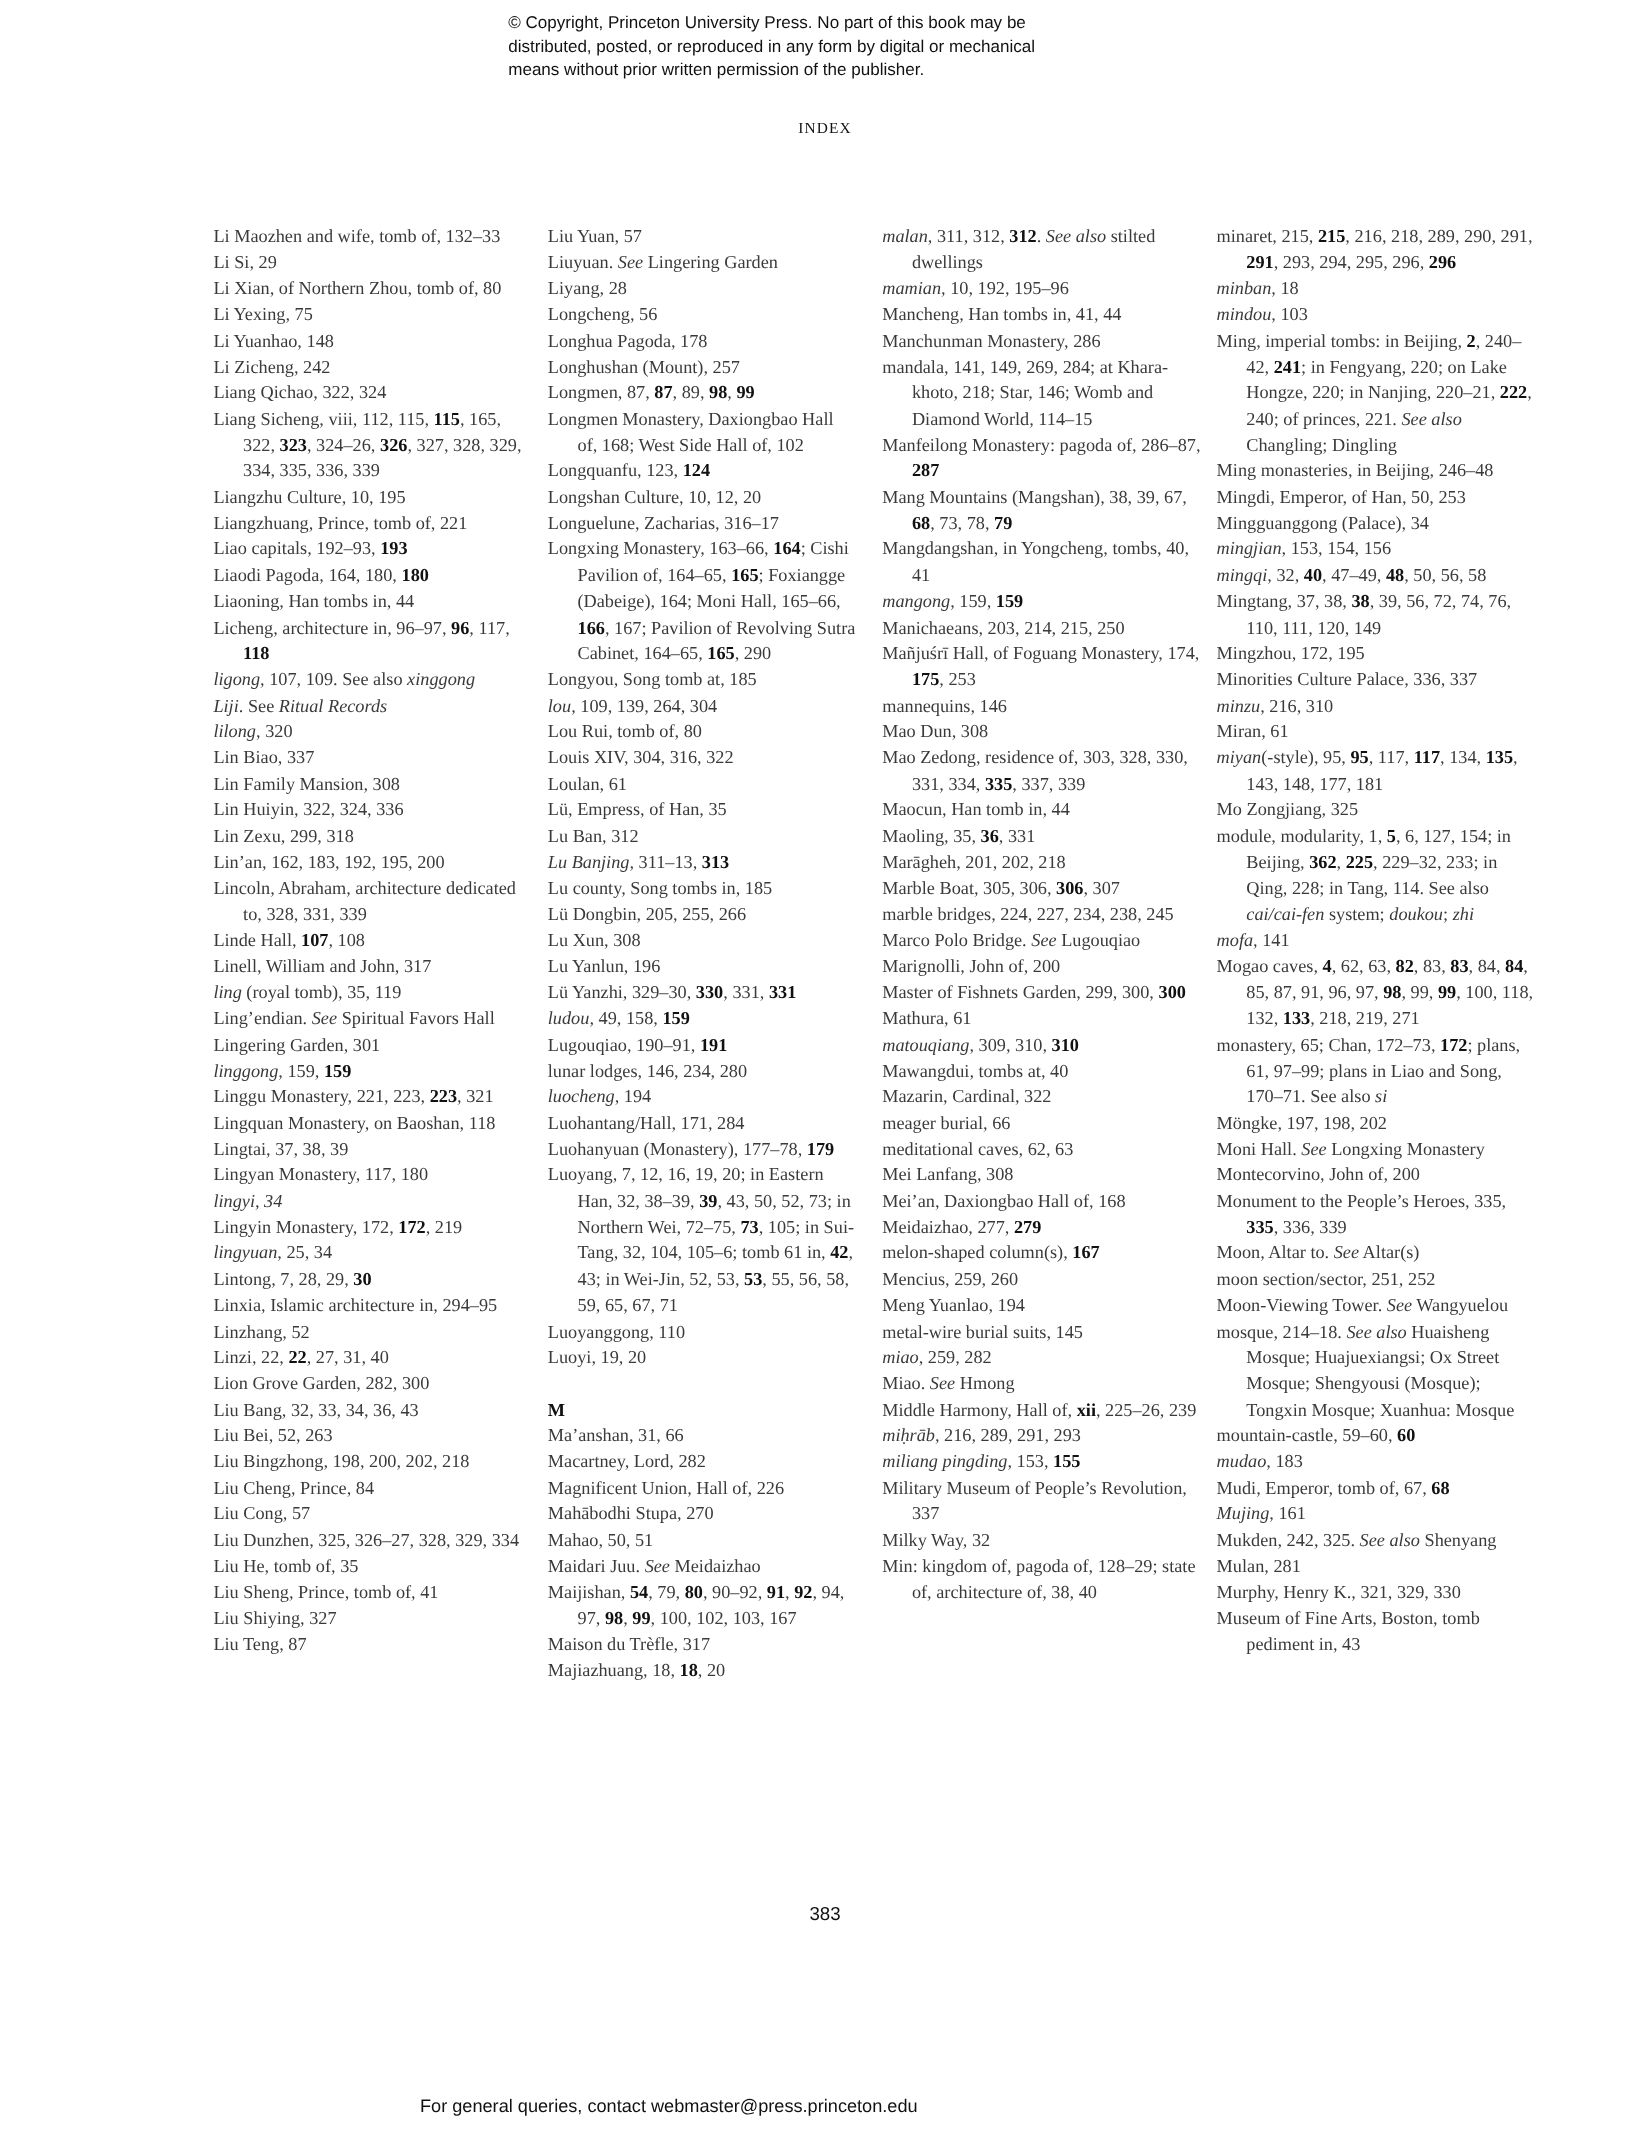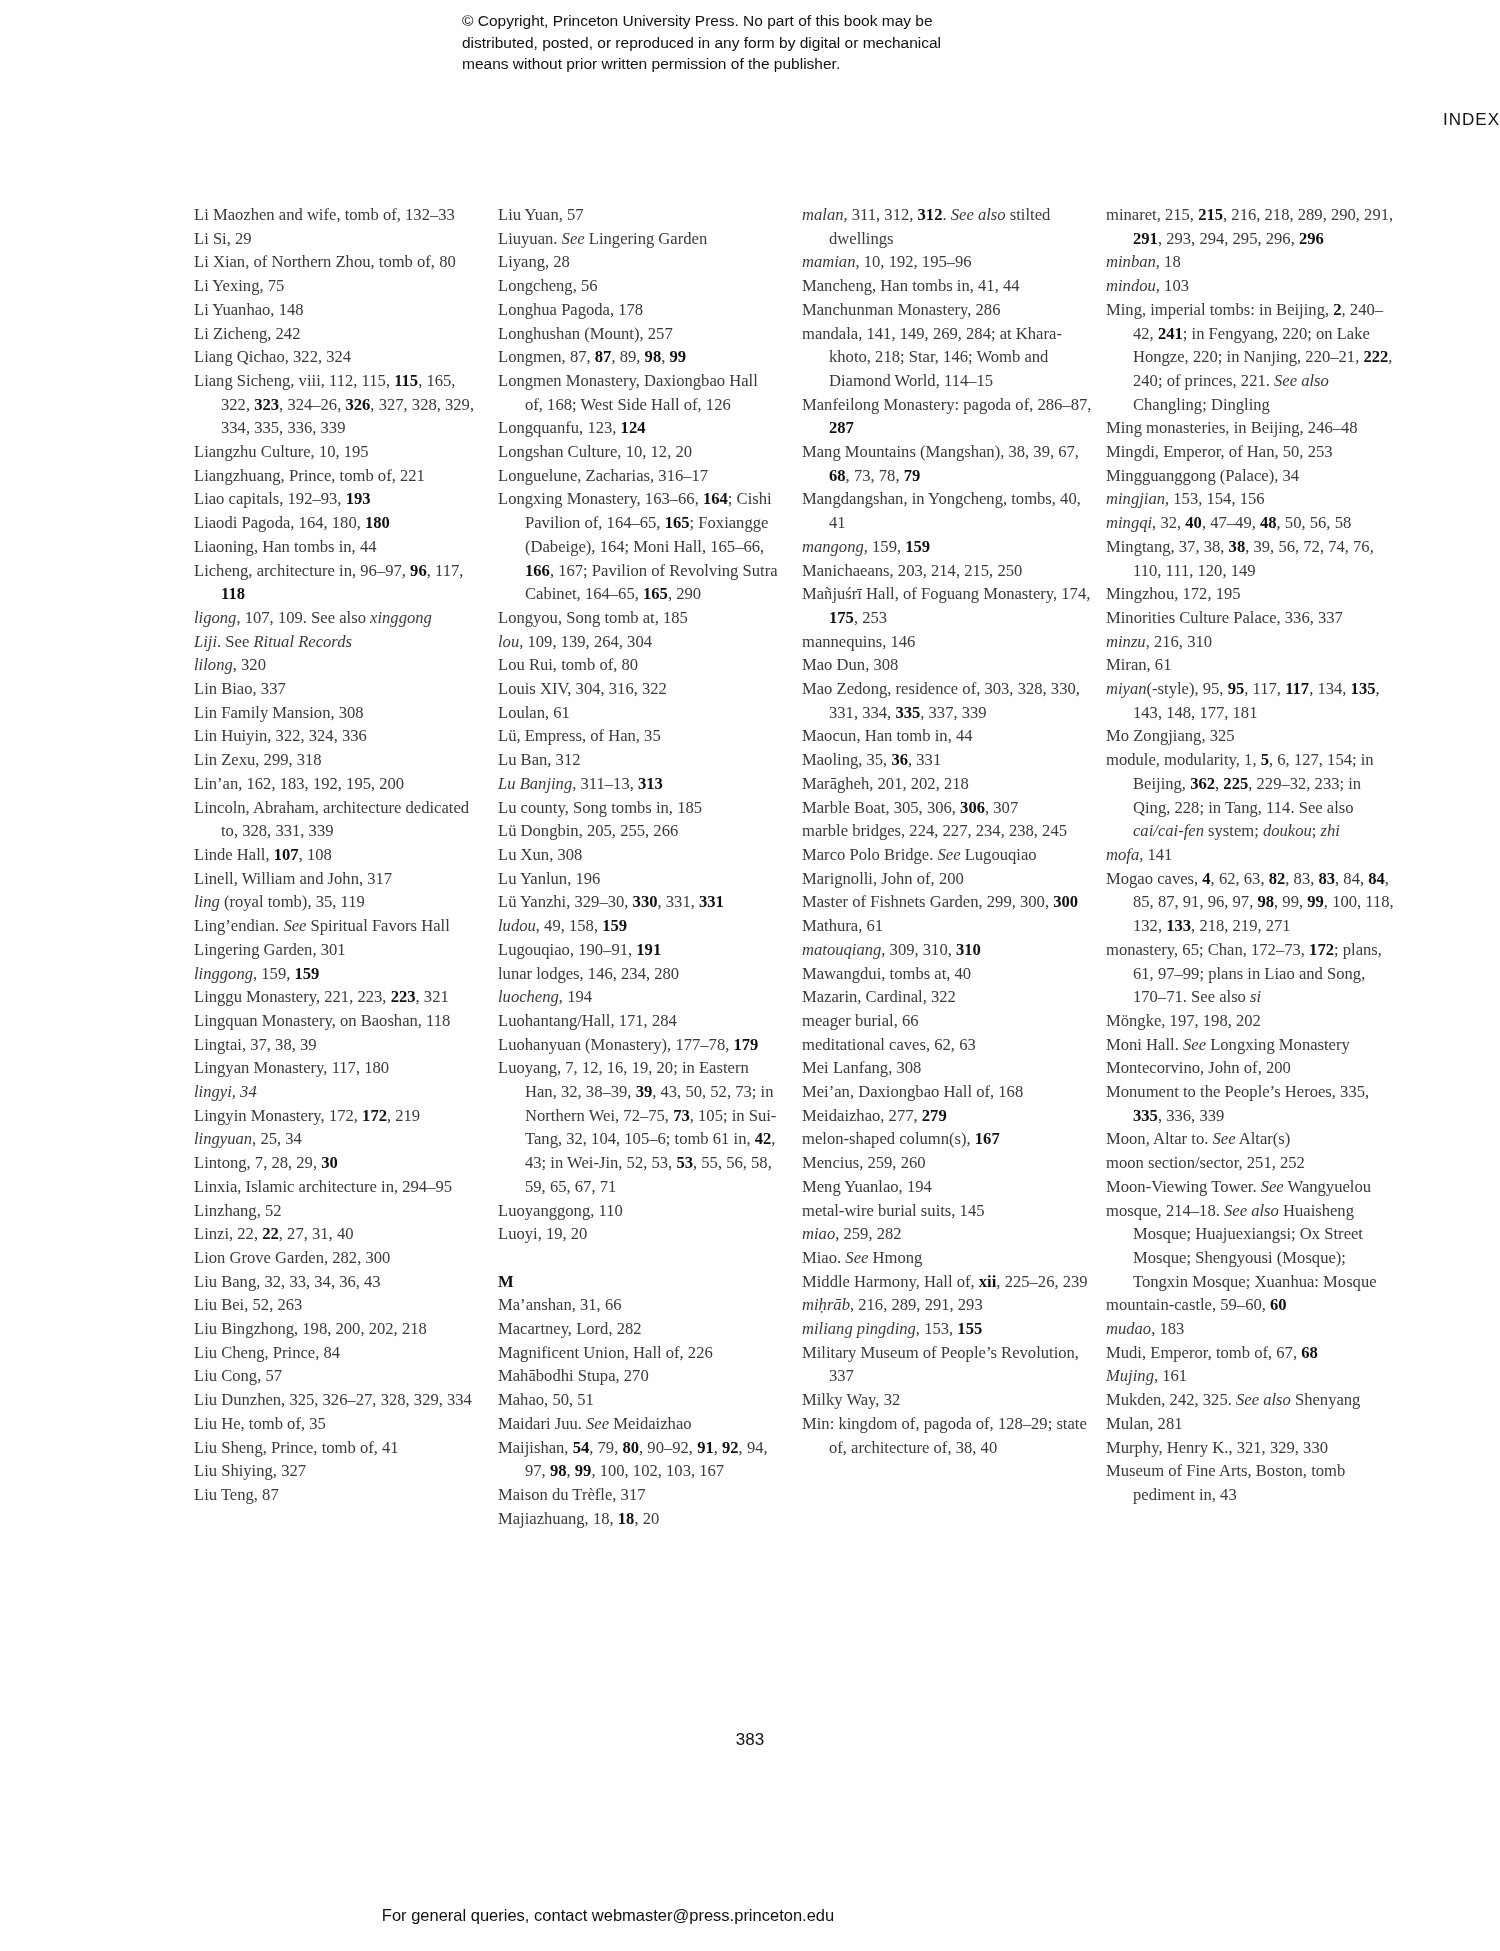--- a/index.html
+++ b/index.html
@@ -2,22 +2,22 @@
 <html><head>
 <meta charset="utf-8">
 <style>
   html, body { margin: 0; padding: 0; background: #ffffff; }
   body { width: 1500px; height: 1951px; position: relative; overflow: hidden; color: #2a2a2a; }
   .copyright {
     position: absolute; left: 462px; top: 10px; width: 600px;
     font-family: "Liberation Sans", sans-serif; font-size: 15.5px; line-height: 21.5px; color: #111;
   }
   .index-title {
-    position: absolute; left: 0; width: 1500px; top: 110px; text-align: right;
-    font-family: Liberation Sans, sans-serif; font-size: 17px; letter-spacing: 1px; color: #111;
+    position: absolute; left: 0; width: 1500px; top: 110px; text-align: center;
+    font-family: Liberation Serif, serif; font-size: 14px; letter-spacing: 1px; color: #111;
   }
   .columns { position: absolute; top: 203px; left: 194px; }
   .col {
     position: absolute; top: 0;
     font-family: "Liberation Serif", serif; font-size: 16.6px; line-height: 23.7px; color: #3a3a3a;
   }
   .entry { padding-left: 27px; text-indent: -27px; margin: 0; }
   .entry i { font-style: italic; }
   .entry b { font-weight: bold; color: #111; }
   .letter-head { font-weight: bold; color: #111; margin-top: 23.7px; }
@@ -96,21 +96,21 @@
       <div class="entry"><span>Liu Teng, 87</span></div>
     </div>
   <div class="col" id="col-1" style="left:304px;width:280px;">
       <div class="entry"><span>Liu Yuan, 57</span></div>
       <div class="entry"><span>Liuyuan. </span><i>See</i><span> Lingering Garden</span></div>
       <div class="entry"><span>Liyang, 28</span></div>
       <div class="entry"><span>Longcheng, 56</span></div>
       <div class="entry"><span>Longhua Pagoda, 178</span></div>
       <div class="entry"><span>Longhushan (Mount), 257</span></div>
       <div class="entry"><span>Longmen, 87, </span><b>87</b><span>, 89, </span><b>98</b><span>, </span><b>99</b></div>
-      <div class="entry"><span>Longmen Monastery, Daxiongbao Hall of, 168; West Side Hall of, 126</span></div>
+      <div class="entry"><span>Longmen Monastery, Daxiongbao Hall of, 168; West Side Hall of, 102</span></div>
       <div class="entry"><span>Longquanfu, 123, </span><b>124</b></div>
       <div class="entry"><span>Longshan Culture, 10, 12, 20</span></div>
       <div class="entry"><span>Longuelune, Zacharias, 316–17</span></div>
       <div class="entry"><span>Longxing Monastery, 163–66, </span><b>164</b><span>; Cishi Pavilion of, 164–65, </span><b>165</b><span>; Foxiangge (Dabeige), 164; Moni Hall, 165–66, </span><b>166</b><span>, 167; Pavilion of Revolving Sutra Cabinet, 164–65, </span><b>165</b><span>, 290</span></div>
       <div class="entry"><span>Longyou, Song tomb at, 185</span></div>
       <div class="entry"><i>lou</i><span>, 109, 139, 264, 304</span></div>
       <div class="entry"><span>Lou Rui, tomb of, 80</span></div>
       <div class="entry"><span>Louis XIV, 304, 316, 322</span></div>
       <div class="entry"><span>Loulan, 61</span></div>
       <div class="entry"><span>Lü, Empress, of Han, 35</span></div>

